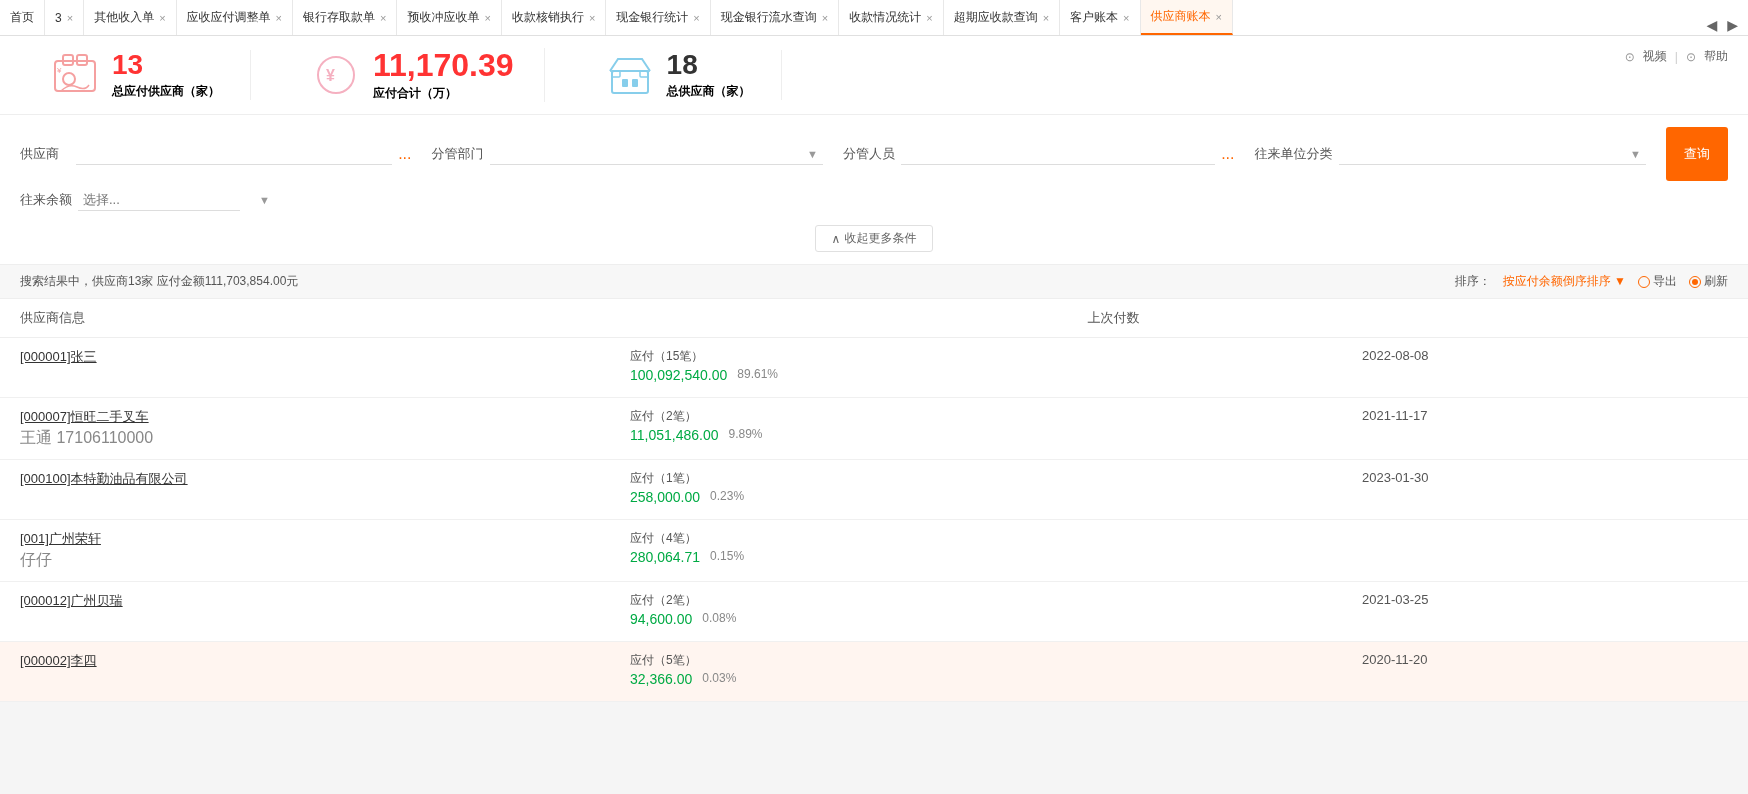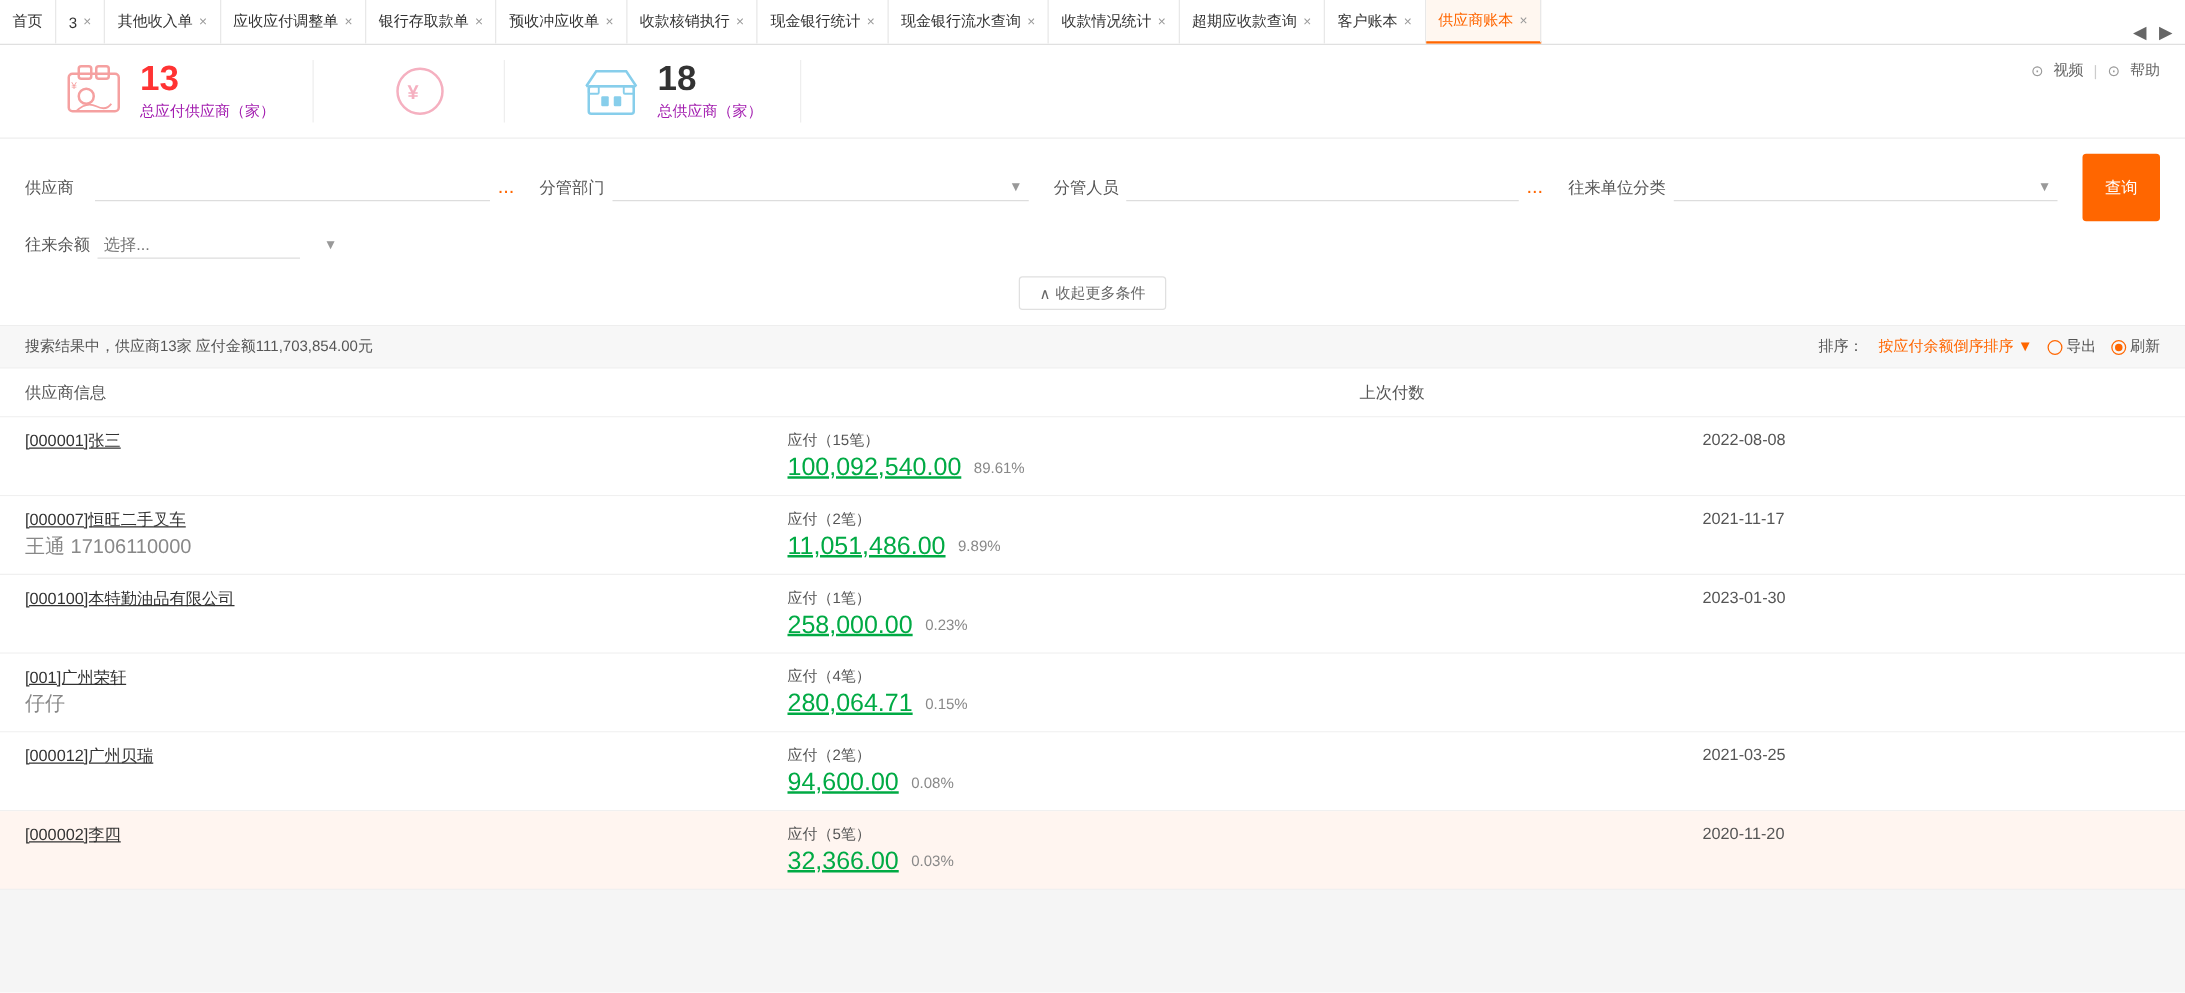--- a/index.html
+++ b/index.html
@@ -75,21 +75,21 @@
     }
     .stat-icon svg { width: 48px; height: 48px; }
     .stat-info { display: flex; flex-direction: column; }
     .stat-number {
       font-size: 28px;
       font-weight: bold;
       color: #ff3333;
       line-height: 1.1;
     }
     .stat-number.large { font-size: 32px; }
-    .stat-label { font-size: 12px; color: #a21caf; margin-top: 2px; }
+    .stat-label { font-size: 12px; color: #000000; margin-top: 2px; font-weight: bold; }
     .top-right-links {
       position: absolute;
       right: 20px;
       top: 12px;
       font-size: 12px;
       color: #666;
       display: flex;
       align-items: center;
       gap: 8px;
     }
@@ -252,23 +252,22 @@
     .supplier-link {
       color: #333;
       text-decoration: underline;
       cursor: pointer;
       font-size: 13px;
     }
     .supplier-sub { font-size: 16px; color: #888; margin-top: 2px; }
 
     .trans-label { font-size: 12px; color: #555; }
     .trans-amount {
-      font-size: 20px;
+      font-size: 14px;
       color: #00aa44;
-      text-decoration: underline;
       cursor: pointer;
       margin-top: 2px;
     }
     .trans-percent { font-size: 12px; color: #888; margin-left: 10px; }
 
     .last-pay-date { font-size: 13px; color: #555; }
   </style>
 </head>
 <body>
 
@@ -348,20 +347,24 @@
       <span class="stat-label">总应付供应商（家）</span>
     </div>
   </div>
 
   <div class="stat-block" style="margin-left:30px;">
     <div class="stat-icon">
       <svg viewBox="0 0 48 48" fill="none" xmlns="http://www.w3.org/2000/svg">
         <circle cx="24" cy="24" r="18" fill="none" stroke="#f5b0c0" stroke-width="2"></circle>
         <text x="14" y="30" font-size="16" fill="#f5b0c0" font-family="Arial" font-weight="bold">¥</text>
       </svg>
+    </div>
+    <div class="stat-info">
+      <span class="stat-number large">11,170.39</span>
+      <span class="stat-label">应付合计（万）</span>
     </div>
   </div>
 
   <div class="stat-block" style="margin-left:30px;">
     <div class="stat-icon">
       <svg viewBox="0 0 48 48" fill="none" xmlns="http://www.w3.org/2000/svg">
         <rect x="6" y="20" width="36" height="22" rx="2" fill="none" stroke="#87ceeb" stroke-width="2"></rect>
         <path d="M4 20 L12 8 H36 L44 20" stroke="#87ceeb" stroke-width="2" fill="none"></path>
         <rect x="16" y="28" width="6" height="8" rx="1" fill="#87ceeb"></rect>
         <rect x="26" y="28" width="6" height="8" rx="1" fill="#87ceeb"></rect>

